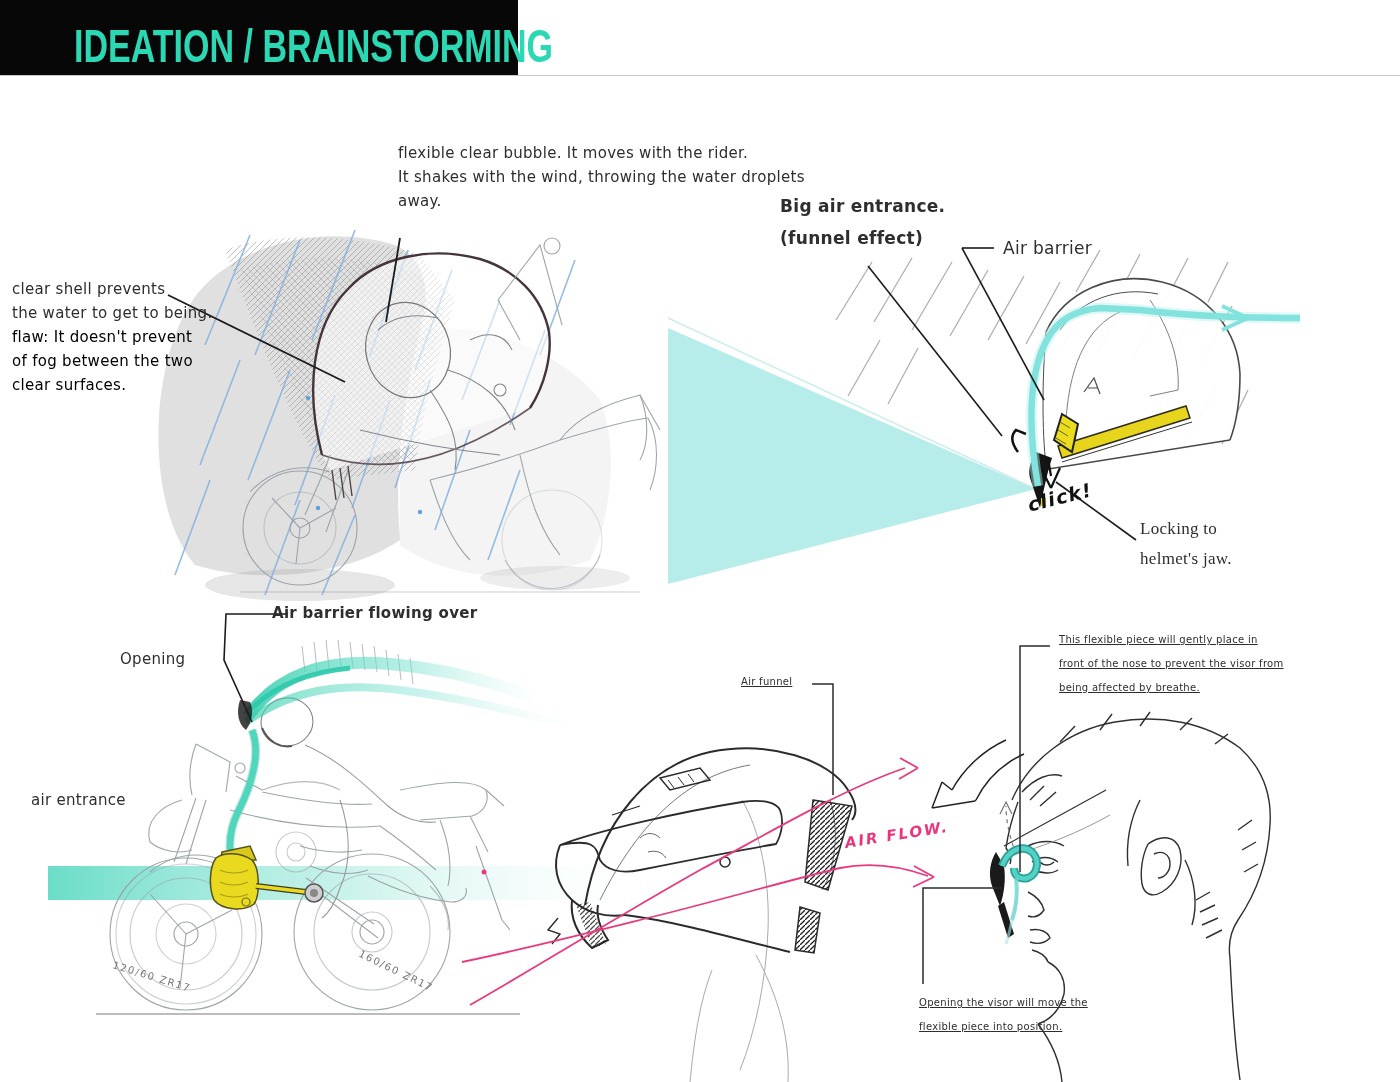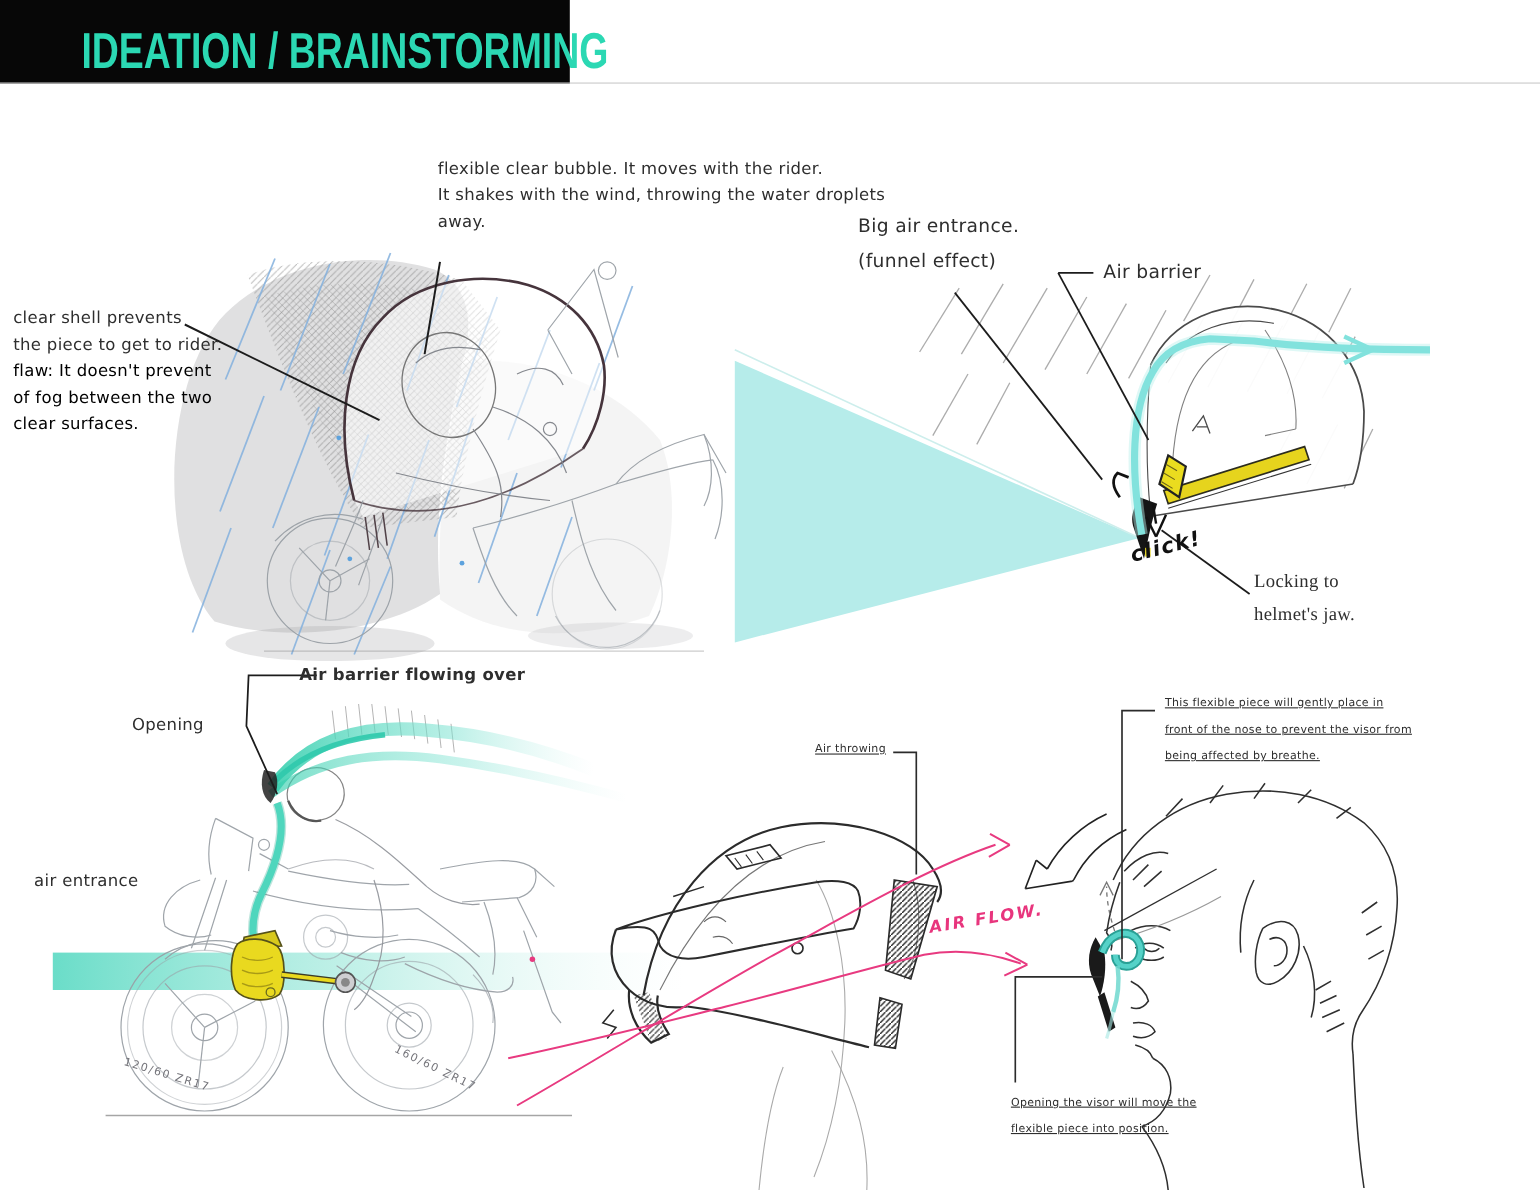--- a/index.html
+++ b/index.html
@@ -342,27 +342,27 @@
   <div class="hairline"></div>
 
   <div class="note" style="left:398px;top:141px;">
     <div>flexible clear bubble. It moves with the rider.</div>
     <div>It shakes with the wind, throwing the water droplets</div>
     <div>away.</div>
   </div>
 
   <div class="note" style="left:12px;top:277px;">
     <div>clear shell prevents</div>
-    <div>the piece to get to rider.</div>
+    <div>the water to get to being.</div>
     <div class="red">flaw: It doesn't prevent</div>
     <div class="red">of fog between the two</div>
     <div class="red">clear surfaces.</div>
   </div>
 
-  <div class="note note-lg" style="left:780px;top:190px;">
+  <div class="note note-lg" style="left:780px;top:190px;font-weight:bold;">
     <div>Big air entrance.</div>
     <div>(funnel effect)</div>
   </div>
 
   <div class="note note-lg" style="left:1003px;top:232px;">
     <div>Air barrier</div>
   </div>
 
   <div class="click">click!</div>
 
@@ -377,21 +377,21 @@
 
   <div class="note" style="left:120px;top:647px;">
     <div>Opening</div>
   </div>
 
   <div class="note" style="left:31px;top:788px;">
     <div>air entrance</div>
   </div>
 
   <div class="note note-sm" style="left:741px;top:670px;">
-    <div>Air throwing</div>
+    <div>Air funnel</div>
   </div>
 
   <div class="airflow">AIR FLOW.</div>
 
   <div class="note note-sm" style="left:1059px;top:628px;">
     <div>This flexible piece will gently place in</div>
     <div>front of the nose to prevent the visor from</div>
     <div>being affected by breathe.</div>
   </div>
 

